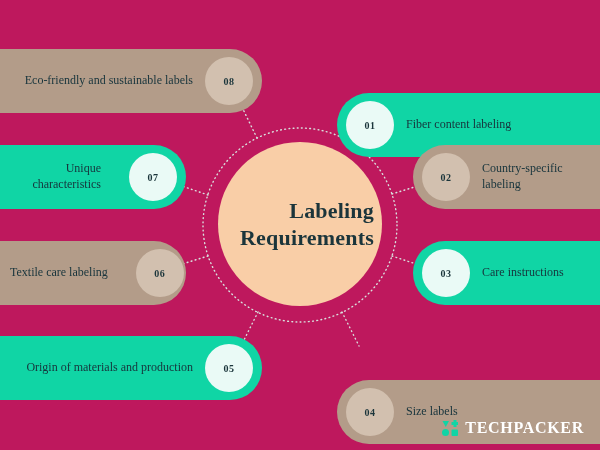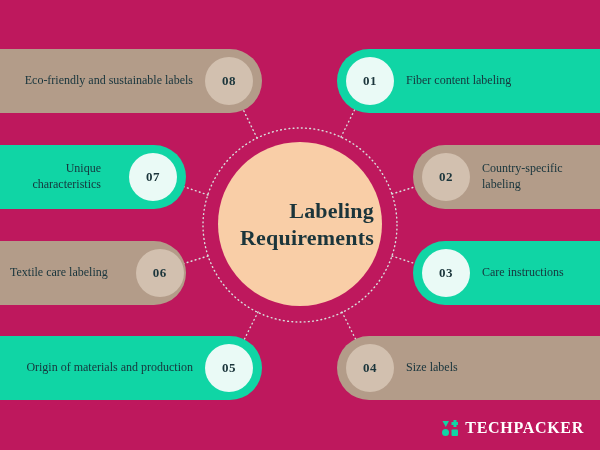--- a/index.html
+++ b/index.html
@@ -25,28 +25,28 @@
     padding:0 8px;letter-spacing:0.2px;
   }
   .pill{
     position:absolute;height:64px;box-sizing:border-box;
     display:flex;align-items:center;
   }
   .pill.left{left:0;border-radius:0 32px 32px 0;padding-right:9px;}
   .pill.right{right:0;border-radius:32px 0 0 32px;padding-left:9px;}
   .pill.left.long{width:262px;}
   .pill.left.short{width:186px;gap:16px;}
-  .pill.right.long{width:263px;}
+  .pill.right.long{width:263px;margin-top:44px;}
   .pill.right.short{width:187px;}
   .pill.green{background:#10D5A5;}
   .pill.tan{background:#B39C89;}
   .num{
     flex:0 0 48px;width:48px;height:48px;border-radius:50%;
     display:flex;align-items:center;justify-content:center;
-    font-size:13px;font-weight:700;color:#1B353B;letter-spacing:0.5px;
+    font-size:10px;font-weight:700;color:#1B353B;letter-spacing:0.5px;
   }
   .pill.green .num{background:#EAFAF6;}
   .pill.tan .num{background:#D2C0AF;}
   .label{
     flex:1;font-size:12px;line-height:1.3;color:#17343C;font-weight:500;
   }
   .pill.left .label{text-align:right;margin-right:12px;padding-left:10px;}
   .pill.right .label{text-align:left;margin-left:12px;}
   .label.nowrap{white-space:nowrap;}
   .logo{

